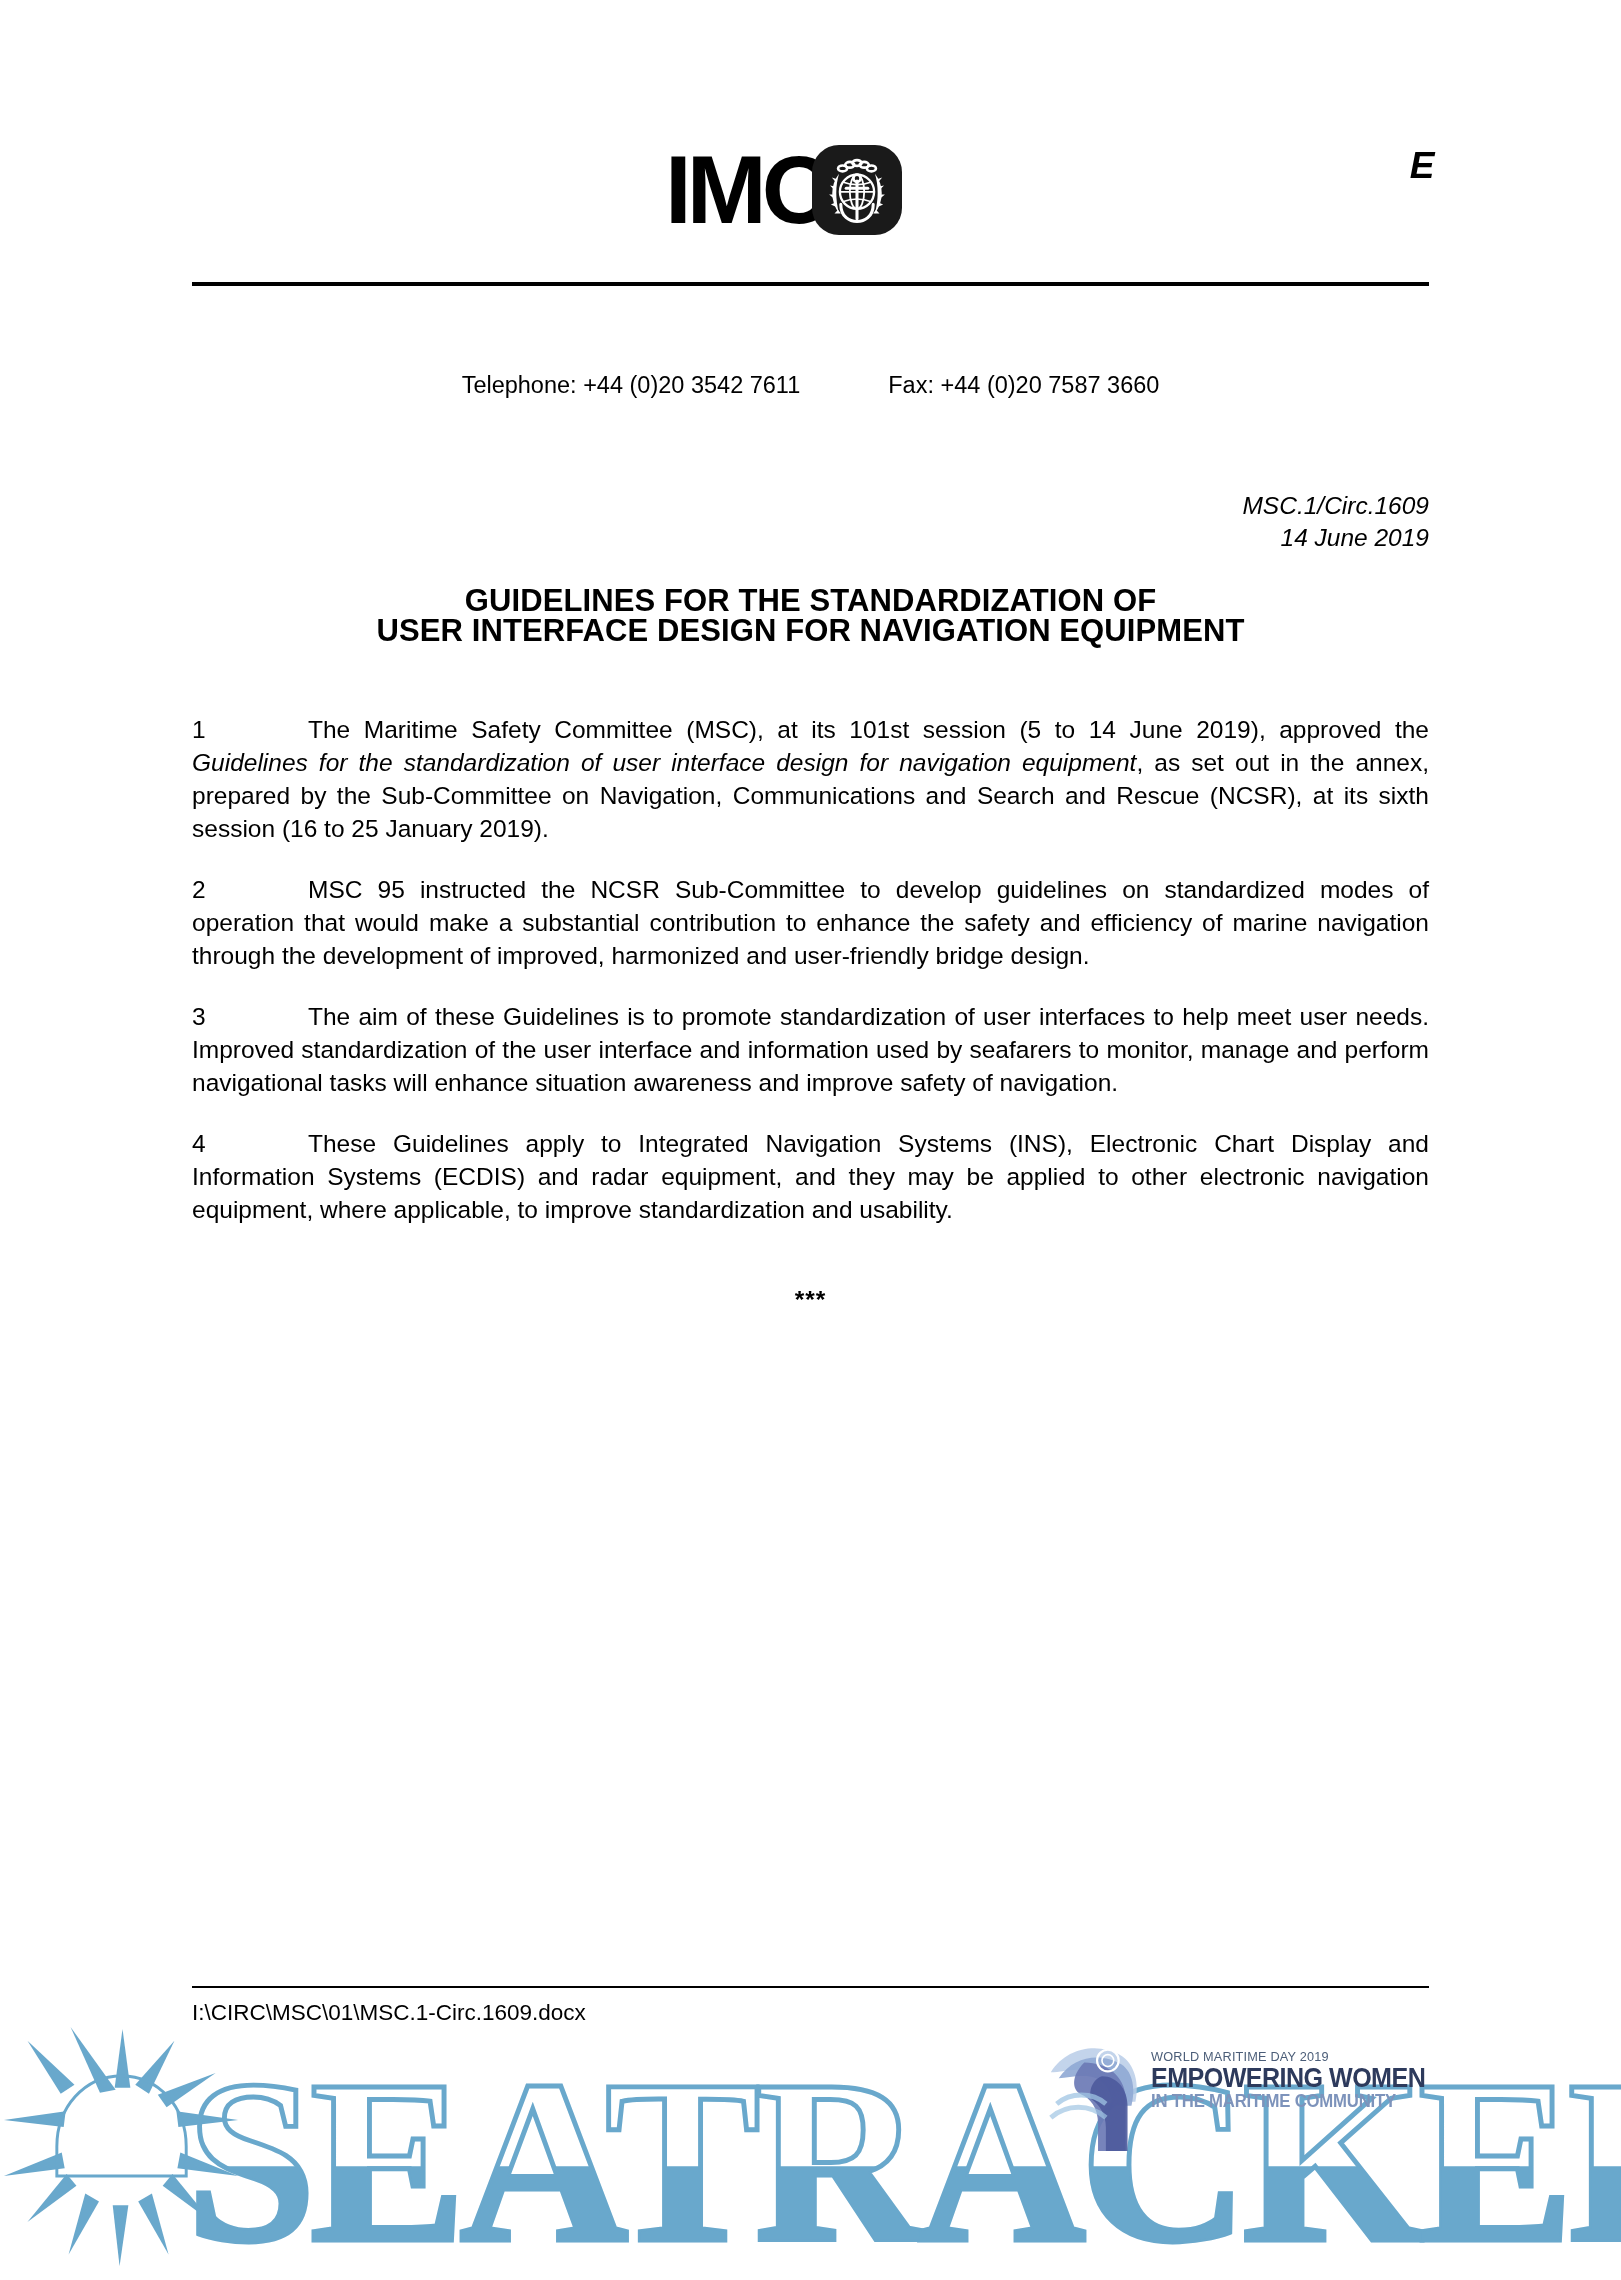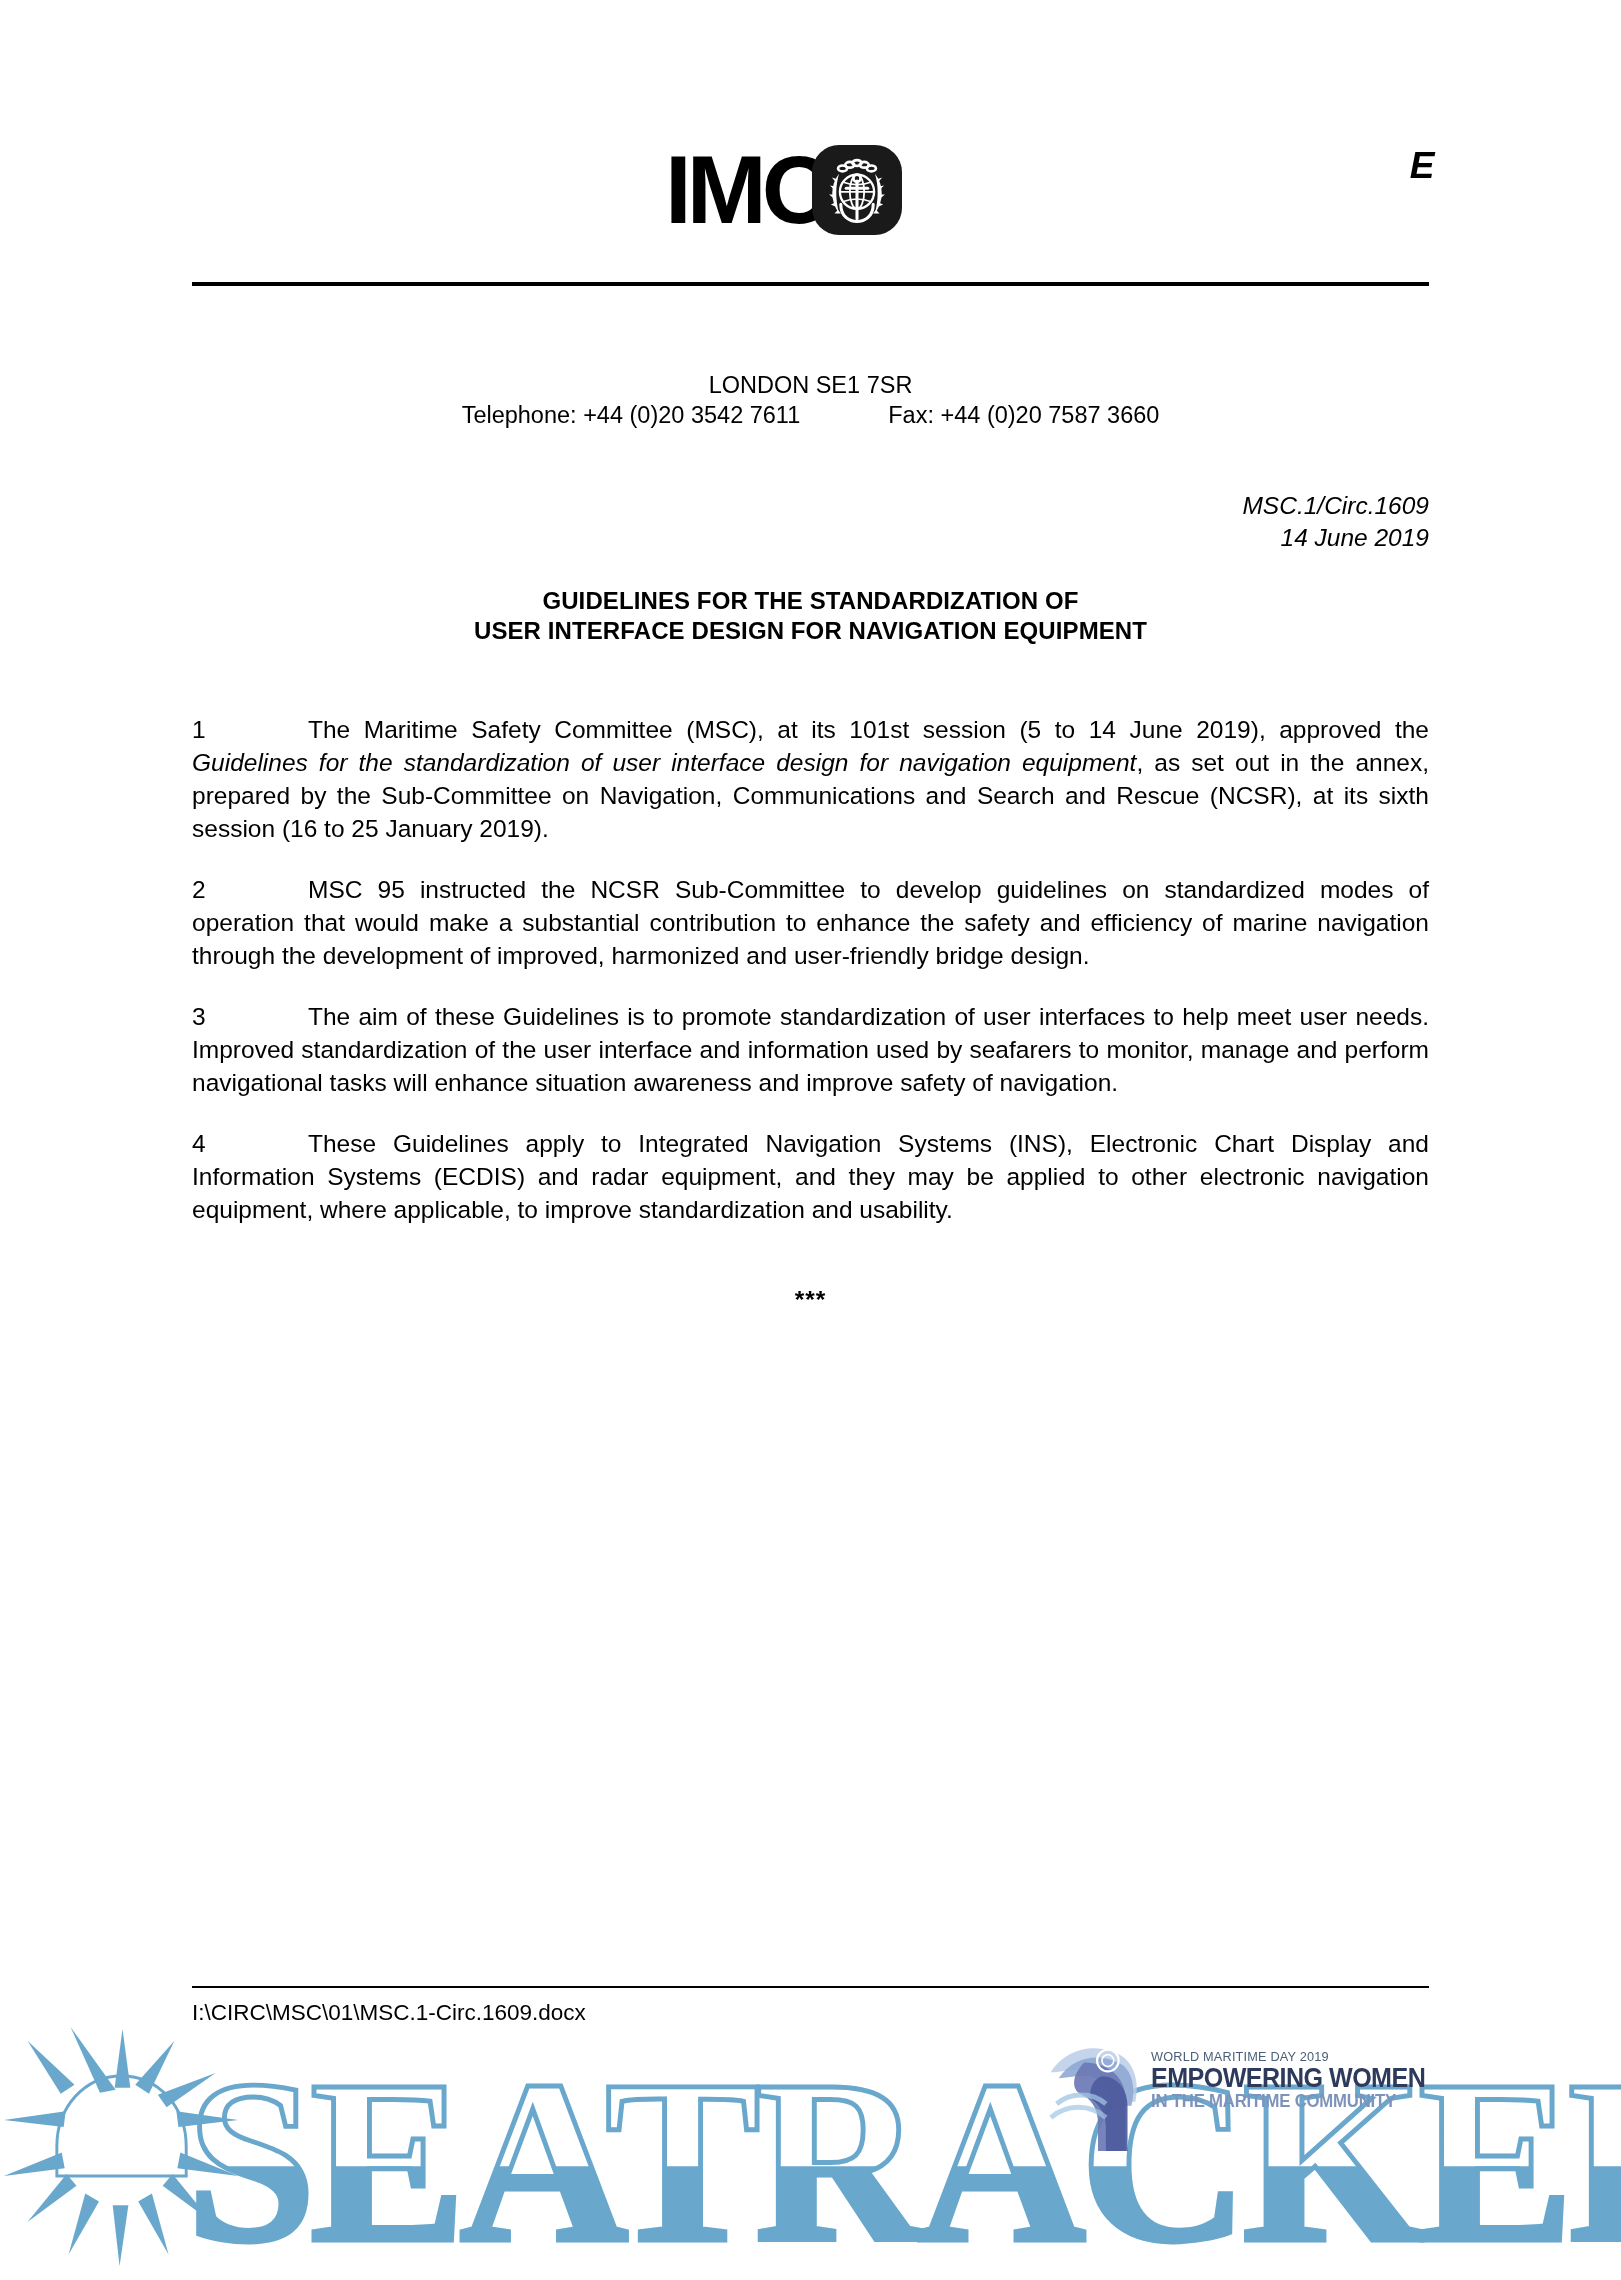--- a/index.html
+++ b/index.html
@@ -115,21 +115,21 @@
     font-style: italic;
   }
 
   
   .doc-title {
     position: absolute;
     left: 192px;
     top: 586px;
     width: 1237px;
     text-align: center;
-    font-size: 24px;
+    font-size: 31px;
     font-weight: bold;
     line-height: 30px;
     letter-spacing: 0.1px;
   }
 
   
   .body-copy {
     position: absolute;
     left: 192px;
     top: 713px;
@@ -272,21 +272,20 @@
             <circle cx="50" cy="37" r="4" fill="none" stroke="#ffffff" stroke-width="3"></circle>
           </svg>
         </div>
       </div>
     </div>
 
     <div class="rule-top"></div>
   </div>
 
   <div class="address">
-    <div>LONDON SE1 7SR</div>
     <div class="tel-row"><span>Telephone: +44 (0)20 3542 7611</span><span class="fax-gap"></span><span>Fax: +44 (0)20 7587 3660</span></div>
   </div>
 
   <div class="reference">
     <div>MSC.1/Circ.1609</div>
     <div>14 June 2019</div>
   </div>
 
   <div class="doc-title">
     <div>GUIDELINES FOR THE STANDARDIZATION OF</div>

